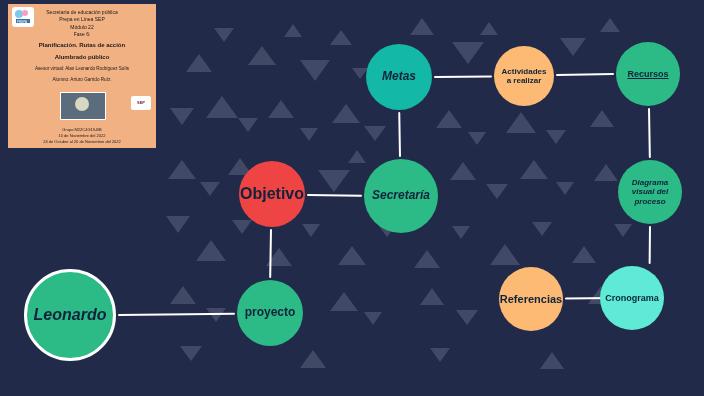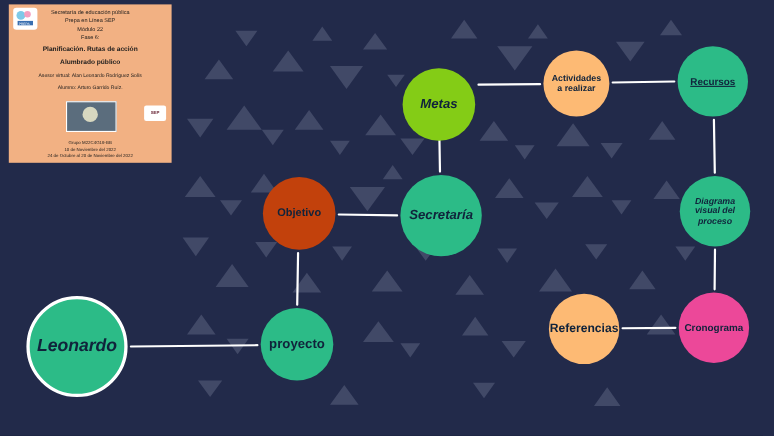--- a/index.html
+++ b/index.html
@@ -238,39 +238,39 @@
       <div class="edge" style="left: 649.679px; top: 224.998px; width: 38.0047px; transform: rotate(90.5405deg); background: rgb(255, 255, 255);"></div>
       <div class="edge" style="left: 615.001px; top: 297.288px; width: 50.0042px; transform: rotate(179.514deg); background: rgb(255, 255, 255);"></div>
     </div>
   <div id="nodes">
       <div class="node italic portada" style="left: 24px; top: 269px; width: 92px; height: 92px; background: rgb(44, 187, 135); font-size: 16px;">
         <span>Leonardo</span>
       </div>
       <div class="node bold" style="left: 237px; top: 280px; width: 66px; height: 66px; background: rgb(44, 187, 135); font-size: 12px;">
         <span>proyecto</span>
       </div>
-      <div class="node bold" style="left: 239px; top: 161px; width: 66px; height: 66px; background: #c2410c; font-size: 10px;">
+      <div class="node bold" style="left: 239px; top: 161px; width: 66px; height: 66px; background: #ef4444; font-size: 16px;">
         <span>Objetivo</span>
       </div>
       <div class="node italic" style="left: 364px; top: 159px; width: 74px; height: 74px; background: rgb(44, 187, 135); font-size: 12px;">
         <span>Secretaría</span>
       </div>
-      <div class="node italic" style="left: 366px; top: 62px; width: 66px; height: 66px; background: #84cc16; font-size: 12px;">
+      <div class="node italic" style="left: 366px; top: 44px; width: 66px; height: 66px; background: #14b8a6; font-size: 12px;">
         <span>Metas</span>
       </div>
       <div class="node bold" style="left: 494px; top: 46px; width: 60px; height: 60px; background: #fdba74; font-size: 8px;">
         <span>Actividades<br>a realizar</span>
       </div>
       <div class="node bold" style="left: 616px; top: 42px; width: 64px; height: 64px; background: rgb(44, 187, 135); font-size: 9px; text-decoration: underline;">
         <span>Recursos</span>
       </div>
       <div class="node italic" style="left: 618px; top: 160px; width: 64px; height: 64px; background: rgb(44, 187, 135); font-size: 8px;">
         <span>Diagrama<br>visual del<br>proceso</span>
       </div>
-      <div class="node bold" style="left: 617px; top: 266px; width: 64px; height: 64px; background: #ec4899; font-size: 9px;">
+      <div class="node bold" style="left: 600px; top: 266px; width: 64px; height: 64px; background: #5eead4; font-size: 9px;">
         <span>Cronograma</span>
       </div>
       <div class="node bold" style="left: 499px; top: 267px; width: 64px; height: 64px; background: #fdba74; font-size: 11px;">
         <span>Referencias</span>
       </div>
     </div>
 
   <div class="cover">
     <div class="logo-left">
       <svg width="20" height="18" viewBox="0 0 20 18">

